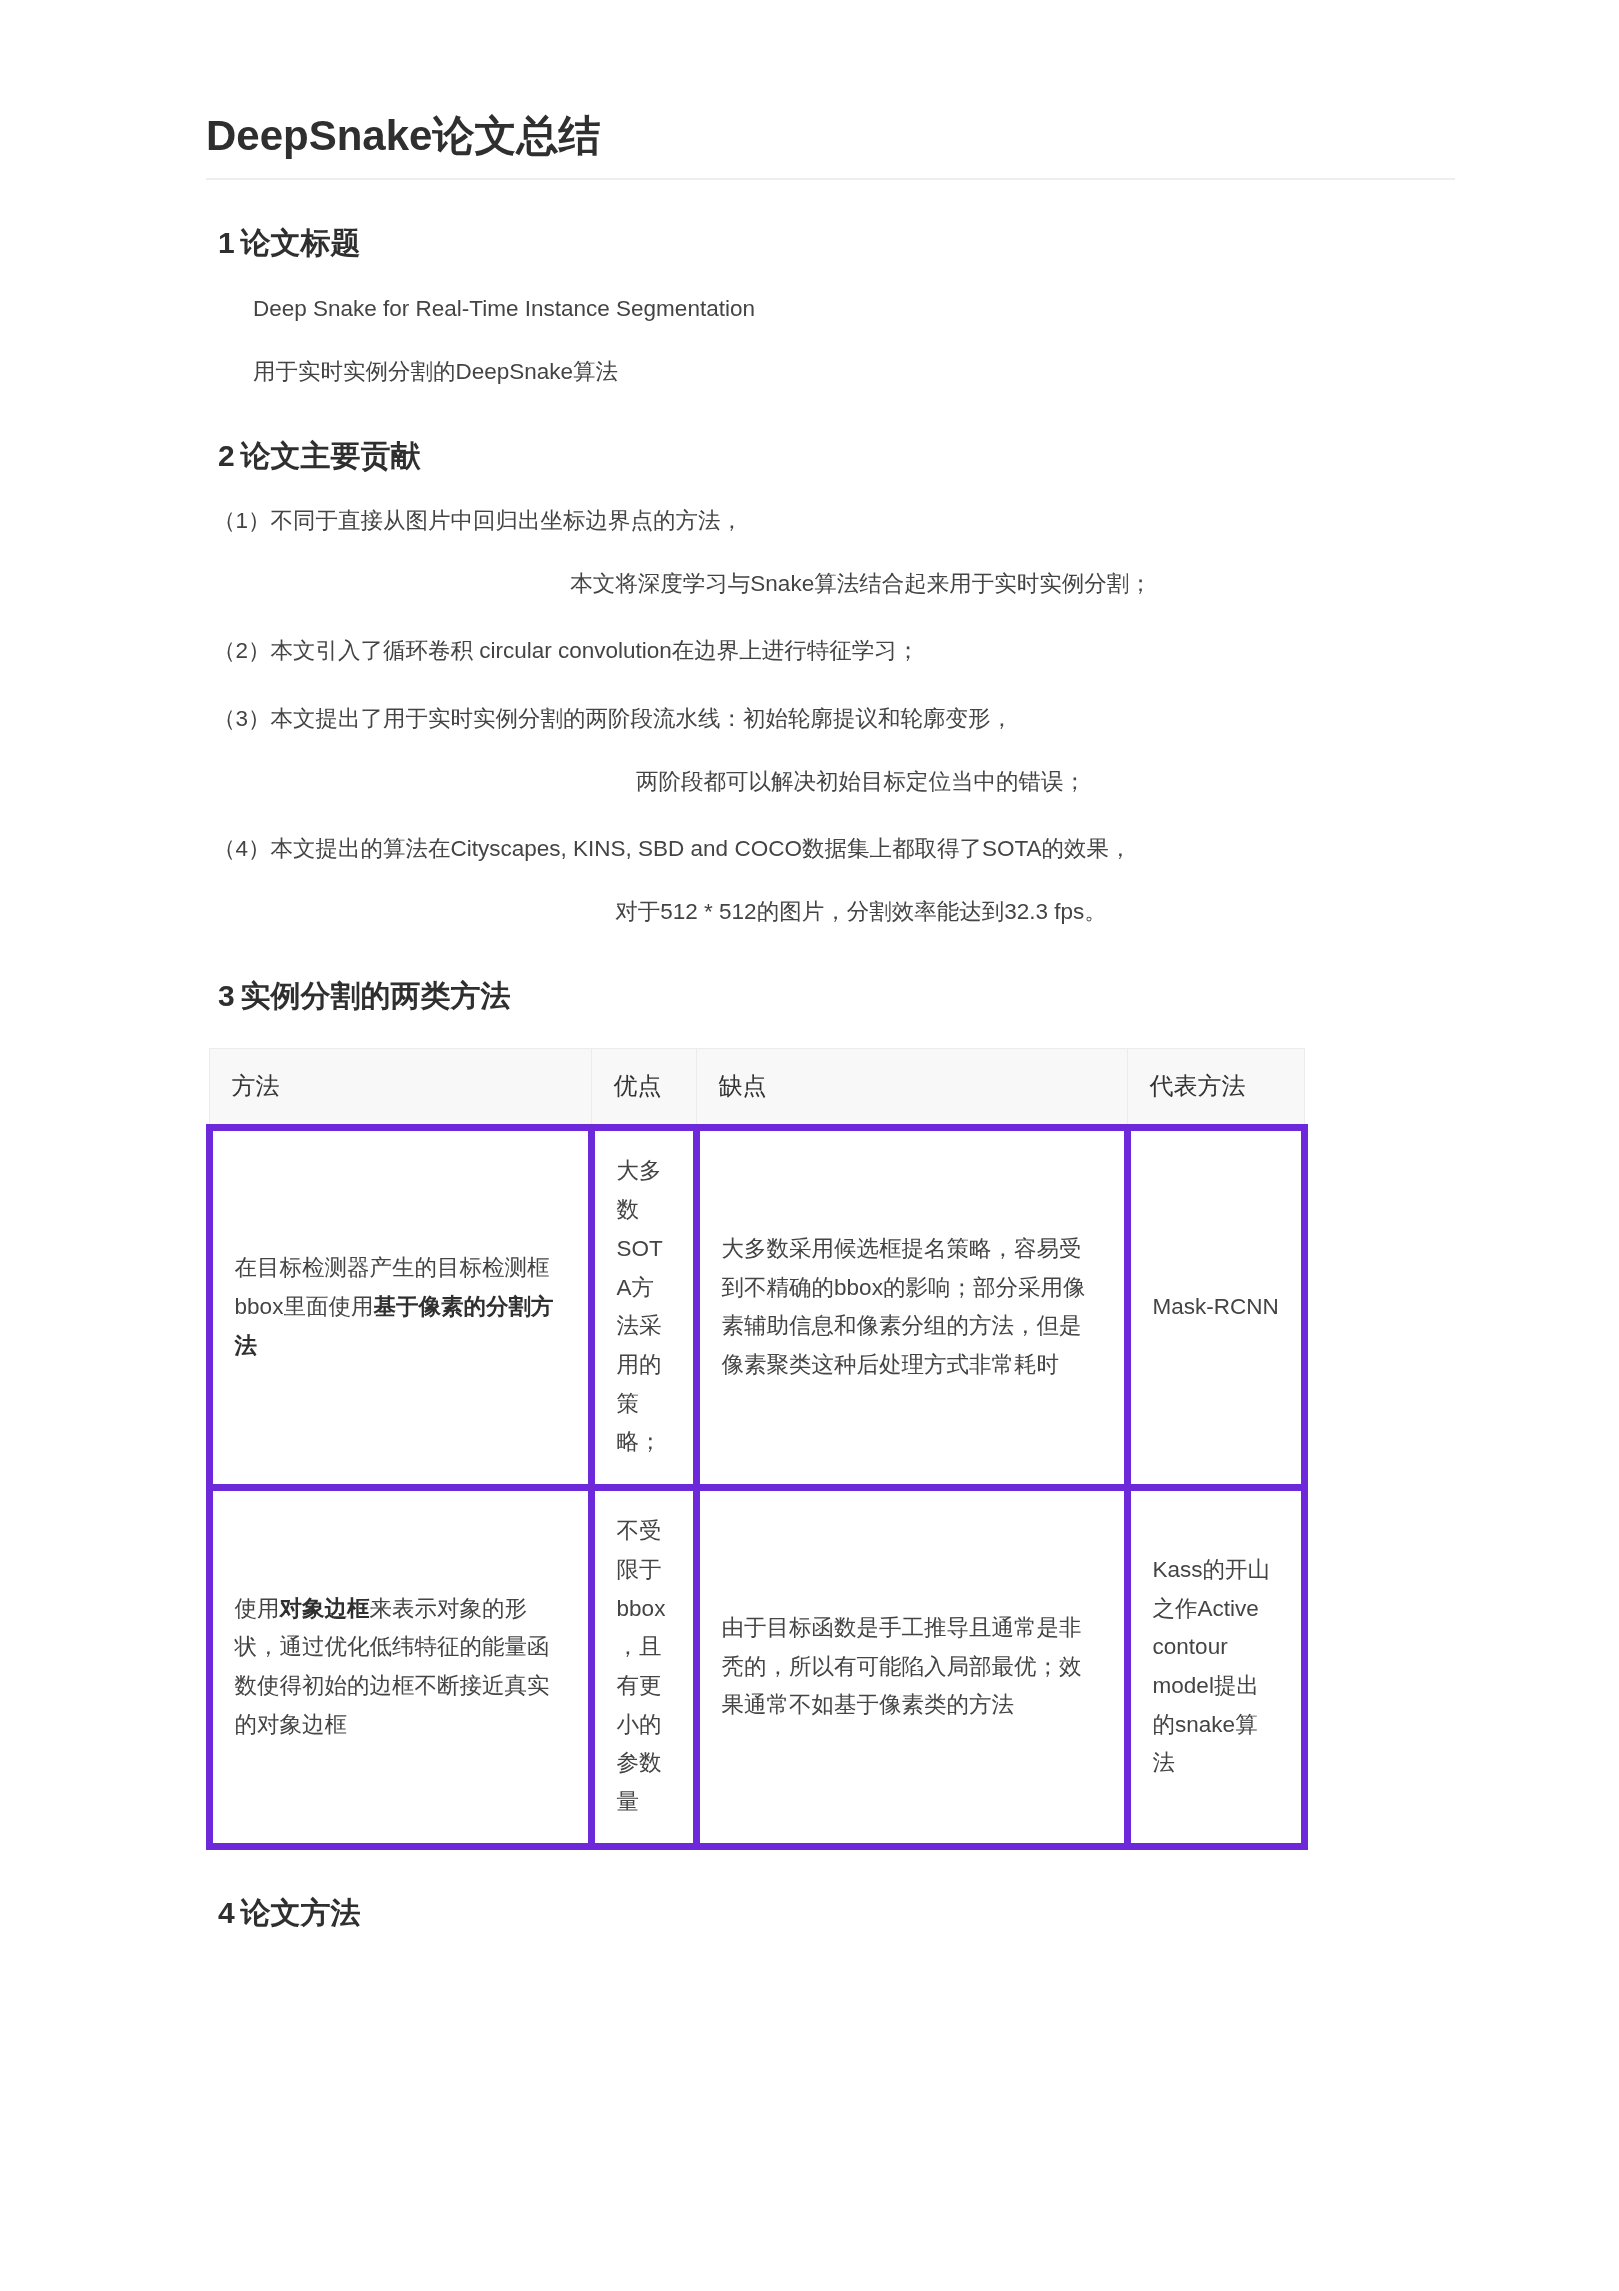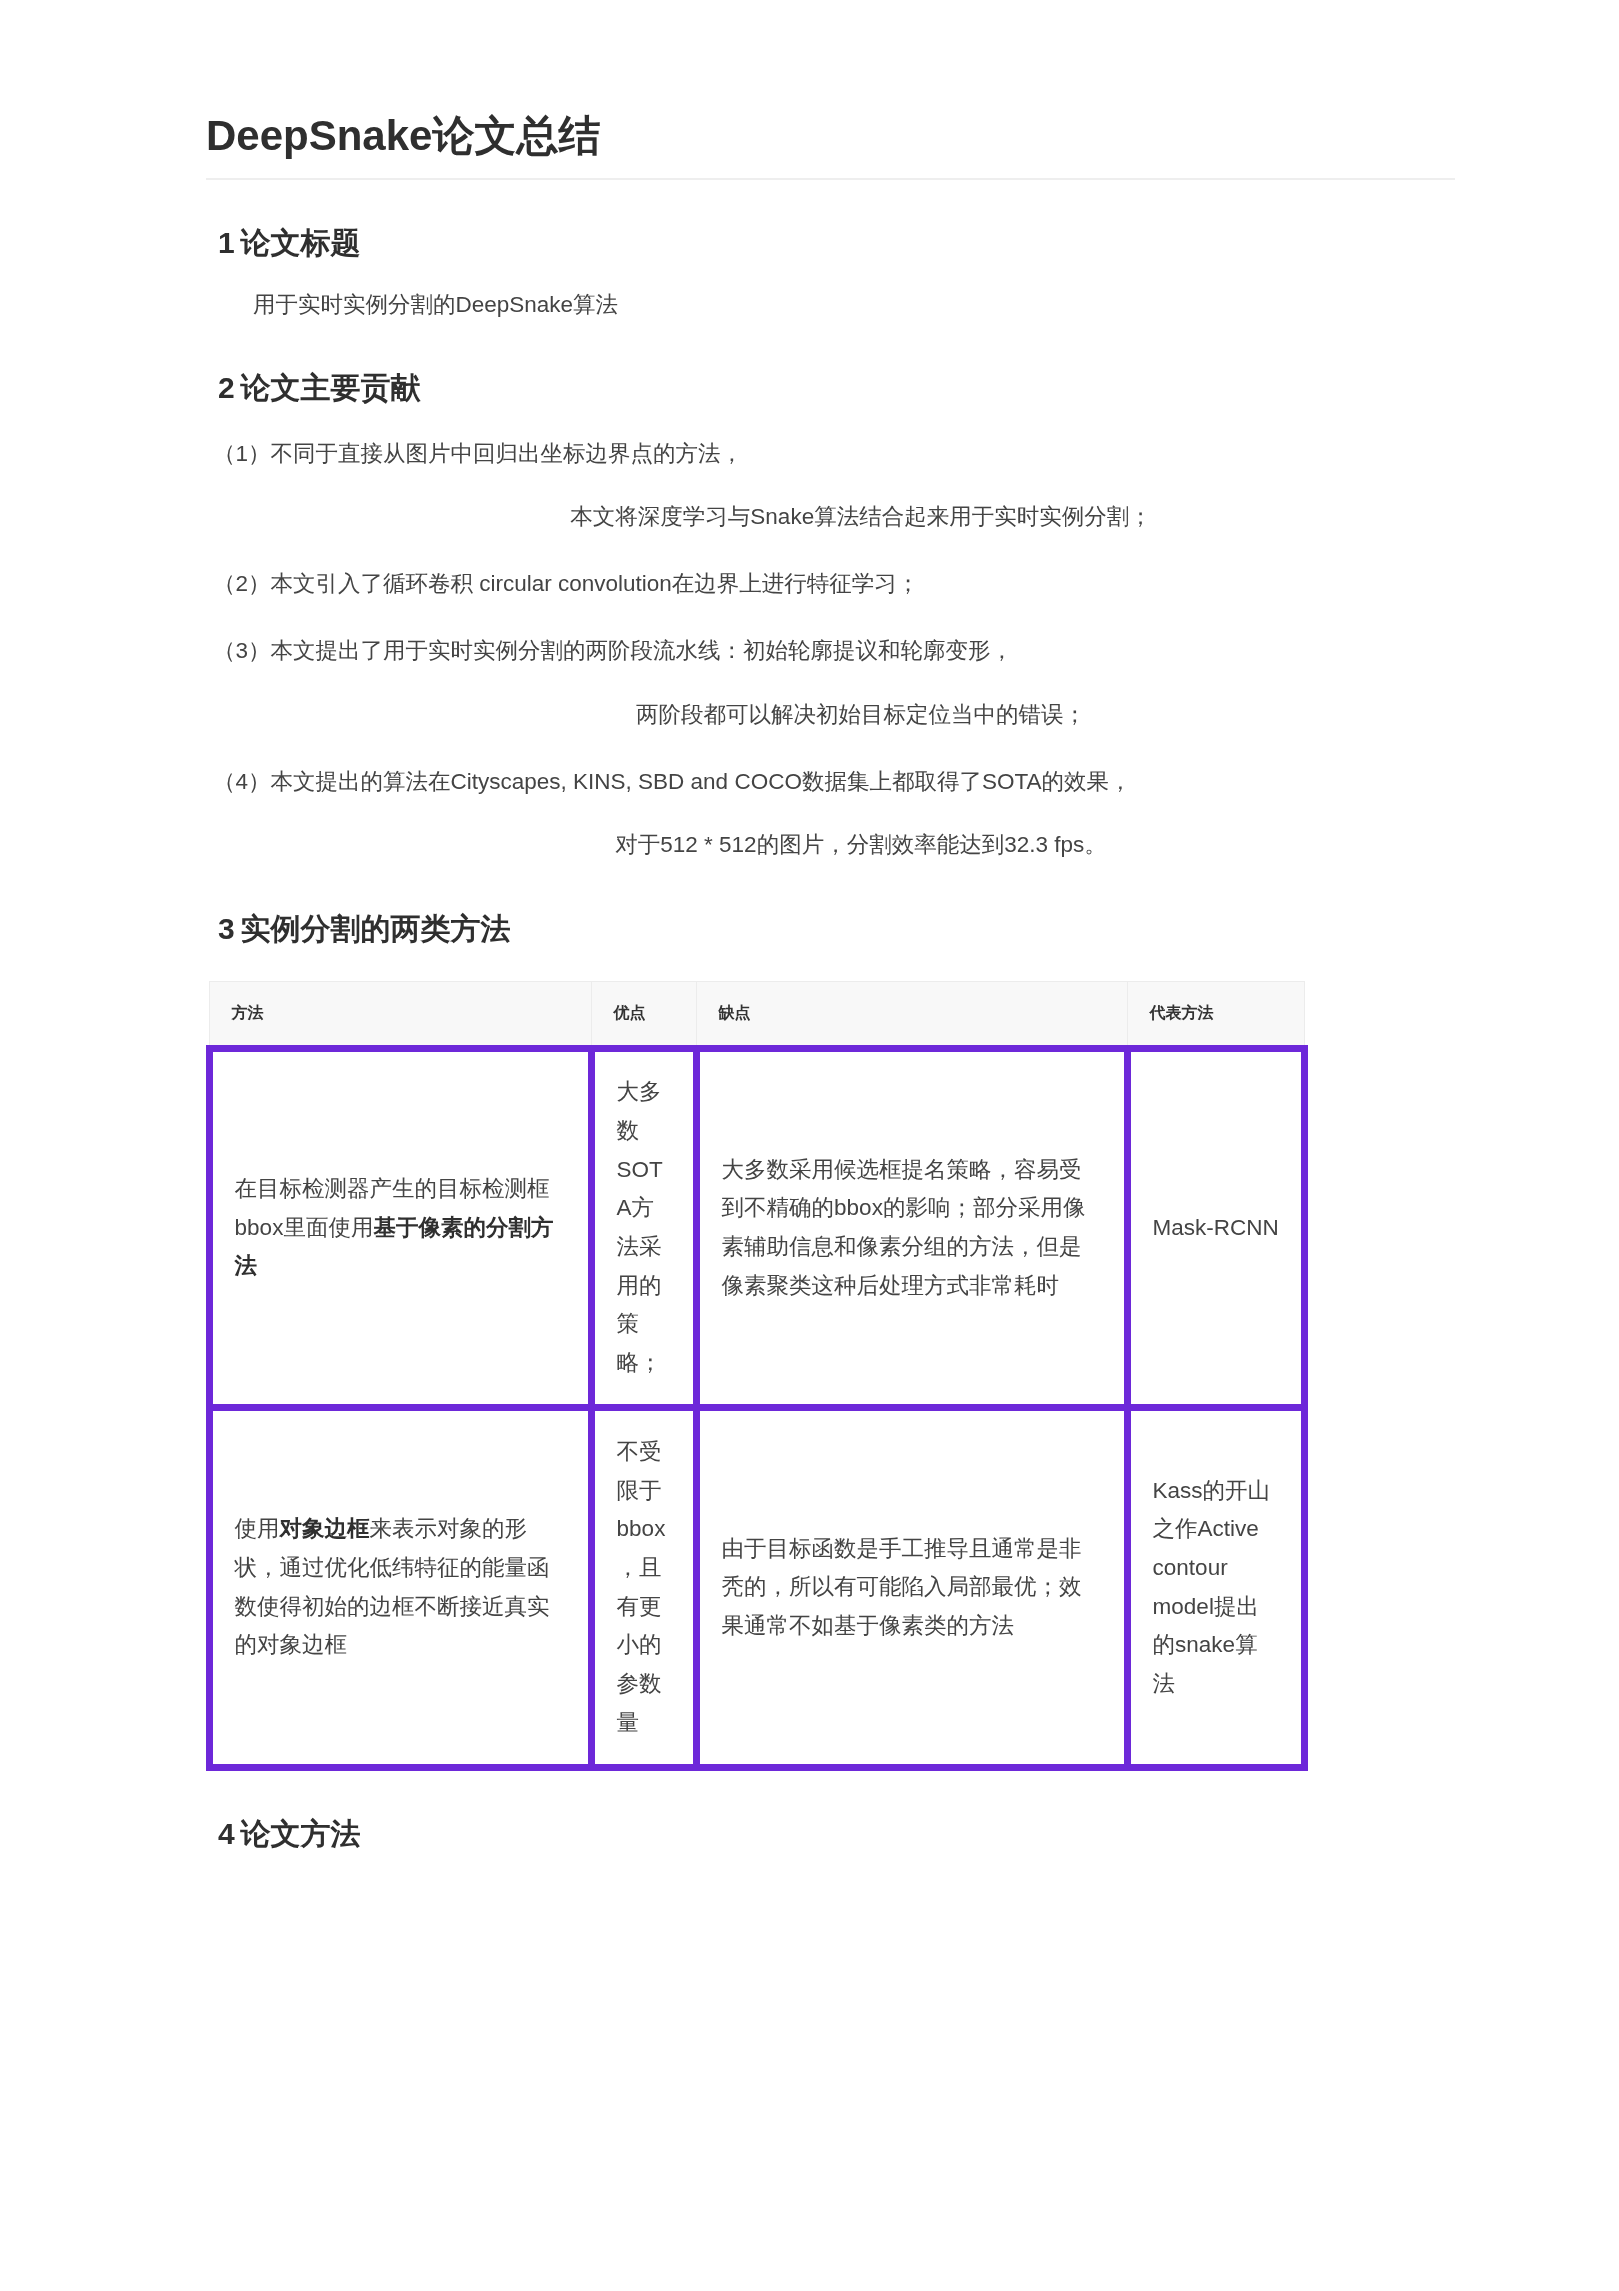--- a/index.html
+++ b/index.html
@@ -85,22 +85,22 @@
   table.cmp-table col.c1 { width: 382px; }
   table.cmp-table col.c2 { width: 105px; }
   table.cmp-table col.c3 { width: 431px; }
   table.cmp-table col.c4 { width: 177px; }
 
   table.cmp-table th {
     background: #f8f8f8;
     border: 1px solid #ececec;
     text-align: left;
     vertical-align: middle;
-    font-size: 16px;
-    font-weight: bold;
+    font-size: 24px;
+    font-weight: normal;
     color: #333333;
     padding: 19.6px 21.6px;
     line-height: 1.5;
   }
   table.cmp-table td {
     border: 7px solid #6d28d9;
     vertical-align: middle;
     font-size: 22.5px;
     color: #444444;
     padding: 21.6px 21.6px;
@@ -112,20 +112,21 @@
 </style>
 </head>
 <body>
 
 <div class="page">
   <div class="doc">
 
     <h1 class="doc-title">DeepSnake论文总结</h1>
 
     <h2 class="section-heading"><span class="num">1</span><span>论文标题</span></h2>
+    <p class="para indent-1">Deep Snake for Real-Time Instance Segmentation</p>
     <p class="para indent-1 tight">用于实时实例分割的DeepSnake算法</p>
 
     <h2 class="section-heading"><span class="num">2</span><span>论文主要贡献</span></h2>
 
     <p class="para indent-0"><span>（1）</span><span>不同于直接从图片中回归出坐标边界点的方法，</span></p>
     <p class="para indent-2 tight">本文将深度学习与Snake算法结合起来用于实时实例分割；</p>
 
     <p class="para indent-0"><span>（2）</span><span>本文引入了循环卷积 circular convolution在边界上进行特征学习；</span></p>
 
     <p class="para indent-0"><span>（3）</span><span>本文提出了用于实时实例分割的两阶段流水线：初始轮廓提议和轮廓变形，</span></p>

